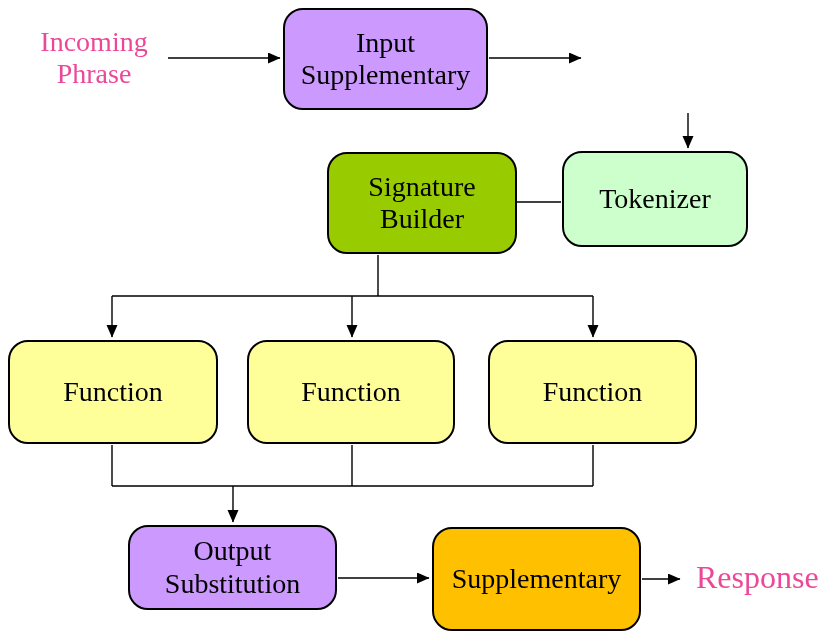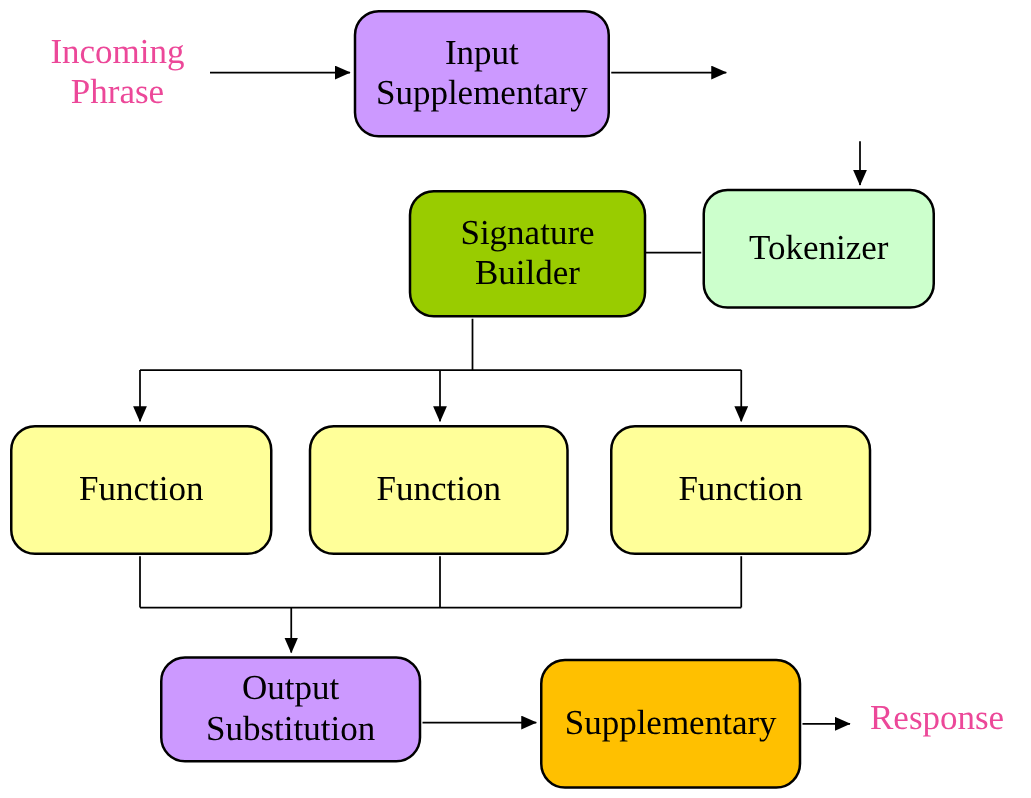--- a/index.html
+++ b/index.html
@@ -52,21 +52,21 @@
   #incoming-label {
     left: 18px;
     top: 26px;
     width: 152px;
     text-align: center;
     font-size: 28px;
   }
   #response-label {
     left: 696px;
     top: 559px;
-    font-size: 28px;
+    font-size: 32px;
   }
 </style>
 </head>
 <body>
 
 <div id="canvas">
 
   <svg id="edges-svg" viewBox="0 0 825 638" xmlns="http://www.w3.org/2000/svg">
     <defs>
       <marker id="ah" markerUnits="userSpaceOnUse" markerWidth="14" markerHeight="12" refX="12" refY="5.5" orient="auto">

